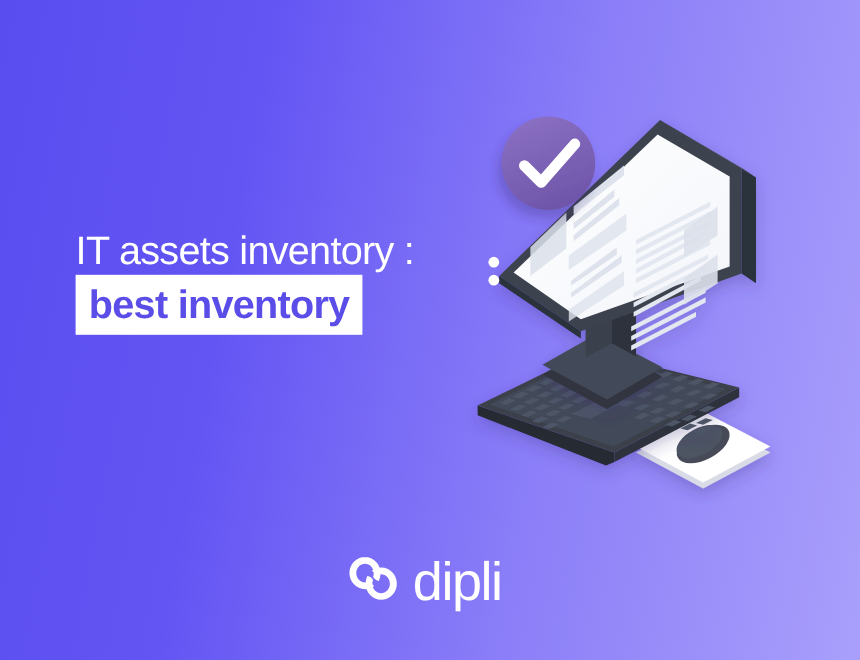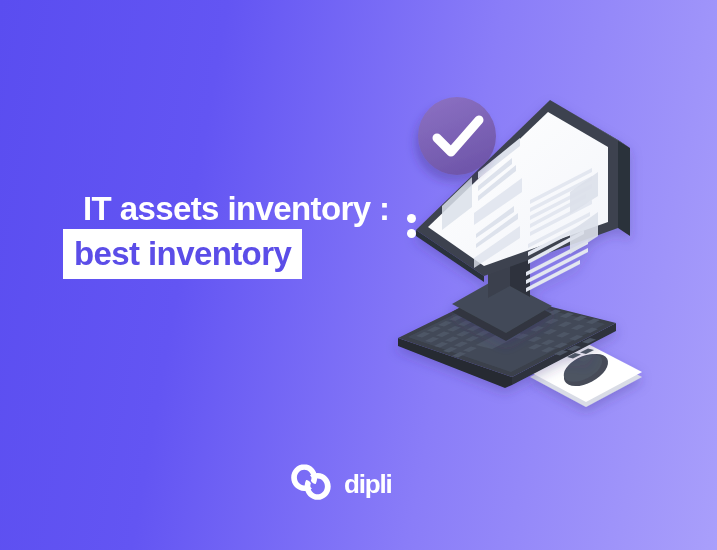--- a/index.html
+++ b/index.html
@@ -19,26 +19,26 @@
 
   
   #headline {
     position: absolute;
     left: 63px;
     top: 192px;
     width: 400px;
   }
   .hl-line1 {
     font-size: 33px;
-    font-weight: 700;
+    font-weight: 400;
     letter-spacing: -0.6px;
     color: #ffffff;
     line-height: 1.0;
     white-space: nowrap;
-    margin: 0 0 4px 20px;
+    margin: 0 0 4px 0;
   }
   .hl-highlight {
     display: inline-block;
     background: #ffffff;
     padding: 8px 11px 9px 11px;
     line-height: 1.0;
   }
   .hl-line2 {
     font-size: 33px;
     font-weight: 800;
@@ -51,22 +51,22 @@
   #logo {
     position: absolute;
     left: 289px;
     top: 462px;
     display: flex;
     align-items: center;
     gap: 11px;
   }
   #logo-mark { display: block; }
   #logo-text {
-    font-size: 26px;
-    font-weight: 700;
+    font-size: 45px;
+    font-weight: 400;
     color: #ffffff;
     letter-spacing: -1.2px;
     line-height: 1;
   }
 
   
   #illustration {
     position: absolute;
     left: 380px;
     top: 80px;

